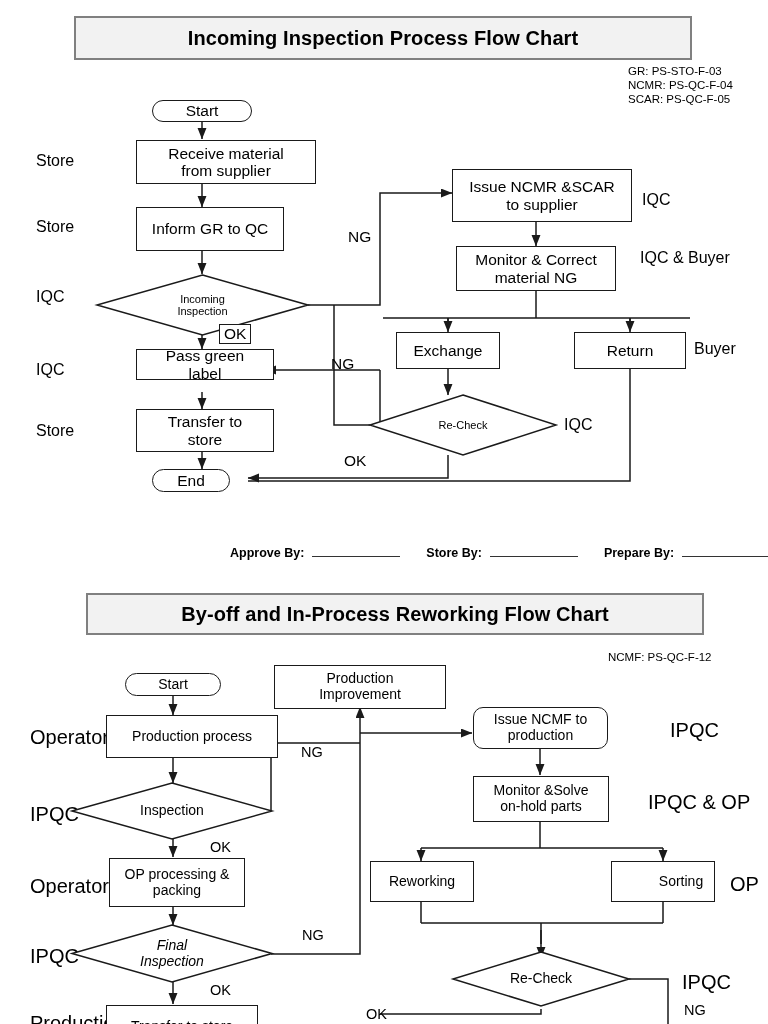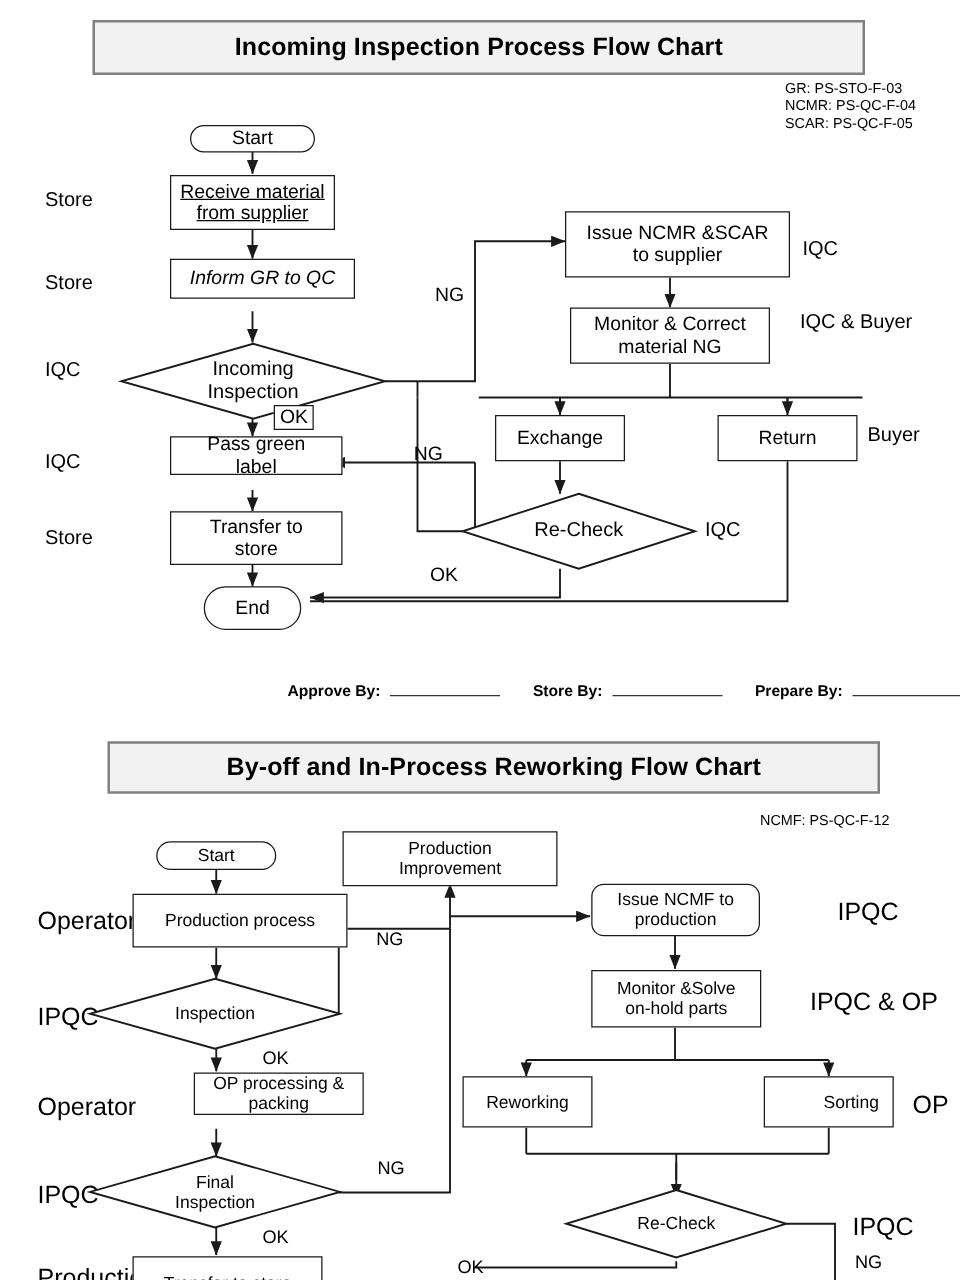--- a/index.html
+++ b/index.html
@@ -21,21 +21,21 @@
   .node{position:absolute;box-sizing:border-box;border:1.6px solid #1a1a1a;
         background:#fff;display:flex;align-items:center;justify-content:center;
         text-align:center;line-height:1.12;}
   .c1 .node{font-size:15.5px;}
   .c2 .node{font-size:14px;}
   .term{border-radius:999px;border:1.6px solid #1a1a1a;}
   .diamond{position:absolute;}
   .diamond svg{position:absolute;left:0;top:0;overflow:visible;}
   .diamond .dlabel{position:absolute;inset:0;display:flex;align-items:center;
         justify-content:center;text-align:center;line-height:1.12;}
-  .c1 .diamond .dlabel{font-size:16px;}
+  .c1 .diamond .dlabel{font-size:11px;}
   .c2 .diamond .dlabel{font-size:14px;}
 
   
   .lane{position:absolute;white-space:nowrap;}
   .c1 .lane{font-size:16px;}
   .c2 .lane{font-size:20px;}
 
   
   .elabel{position:absolute;white-space:nowrap;}
   .c1 .elabel{font-size:15.5px;}
@@ -119,40 +119,40 @@
     <div class="lane" style="left:36px;top:361px;">IQC</div>
     <div class="lane" style="left:36px;top:422px;">Store</div>
 
     <div class="lane" style="left:642px;top:191px;">IQC</div>
     <div class="lane" style="left:640px;top:249px;">IQC &amp; Buyer</div>
     <div class="lane" style="left:694px;top:340px;">Buyer</div>
     <div class="lane" style="left:564px;top:416px;">IQC</div>
 
     <div class="node term" style="left:152px;top:100px;width:100px;height:22px;">Start</div>
 
-    <div class="node" style="left:136px;top:140px;width:132px;height:44px;white-space:pre-line;text-decoration:underline;">Receive material
+    <div class="node" style="left:136px;top:140px;width:180px;height:44px;white-space:pre-line;">Receive material
 from supplier</div>
 
-    <div class="node" style="left:136px;top:207px;width:148px;height:32px;font-style:italic;">Inform GR to QC</div>
+    <div class="node" style="left:136px;top:207px;width:148px;height:44px;">Inform GR to QC</div>
 
     <div class="diamond" style="left:97px;top:275px;width:211px;height:60px;">
       <svg width="211" height="60">
           <polygon points="105.5,0 211,30 105.5,60 0,30" fill="#fff" stroke="#1a1a1a" stroke-width="1.5"></polygon>
         </svg>
       <div class="dlabel" style="white-space:pre-line;">Incoming
 Inspection</div>
     </div>
 
     <div class="node" style="left:136px;top:349px;width:138px;height:31px;white-space:pre-line;">Pass green
 label</div>
 
     <div class="node" style="left:136px;top:409px;width:138px;height:43px;white-space:pre-line;">Transfer to
 store</div>
 
-    <div class="node term" style="left:163px;top:469px;width:78px;height:35px;">End</div>
+    <div class="node term" style="left:152px;top:469px;width:78px;height:23px;">End</div>
 
     <div class="node" style="left:452px;top:169px;width:180px;height:53px;white-space:pre-line;">Issue NCMR &amp;SCAR
 to supplier</div>
 
     <div class="node" style="left:456px;top:246px;width:160px;height:45px;white-space:pre-line;">Monitor &amp; Correct
 material NG</div>
 
     <div class="node" style="left:396px;top:332px;width:104px;height:37px;">Exchange</div>
 
     <div class="node" style="left:574px;top:332px;width:112px;height:37px;">Return</div>
@@ -246,28 +246,28 @@
 
     <div class="node" style="left:106px;top:715px;width:172px;height:43px;">Production process</div>
 
     <div class="diamond" style="left:72px;top:783px;width:200px;height:56px;">
       <svg width="200" height="56">
           <polygon points="100,0 200,28 100,56 0,28" fill="#fff" stroke="#1a1a1a" stroke-width="1.5"></polygon>
         </svg>
       <div class="dlabel">Inspection</div>
     </div>
 
-    <div class="node" style="left:109px;top:858px;width:136px;height:34px;white-space:pre-line;margin-left:46px;">OP processing &amp;
+    <div class="node" style="left:109px;top:858px;width:136px;height:49px;white-space:pre-line;">OP processing &amp;
 packing</div>
 
     <div class="diamond" style="left:72px;top:925px;width:200px;height:57px;">
       <svg width="200" height="57">
           <polygon points="100,0 200,28.5 100,57 0,28.5" fill="#fff" stroke="#1a1a1a" stroke-width="1.5"></polygon>
         </svg>
-      <div class="dlabel" style="white-space:pre-line;">Final
+      <div class="dlabel" style="white-space:pre-line;font-style:italic;">Final
 Inspection</div>
     </div>
 
     <div class="node" style="left:106px;top:1005px;width:152px;height:44px;">Transfer to store</div>
 
     <div class="node" style="left:274px;top:665px;width:172px;height:44px;white-space:pre-line;">Production
 Improvement</div>
 
     <div class="node" style="left:473px;top:707px;width:135px;height:42px;white-space:pre-line;border-radius:10px;">Issue NCMF to
 production</div>

